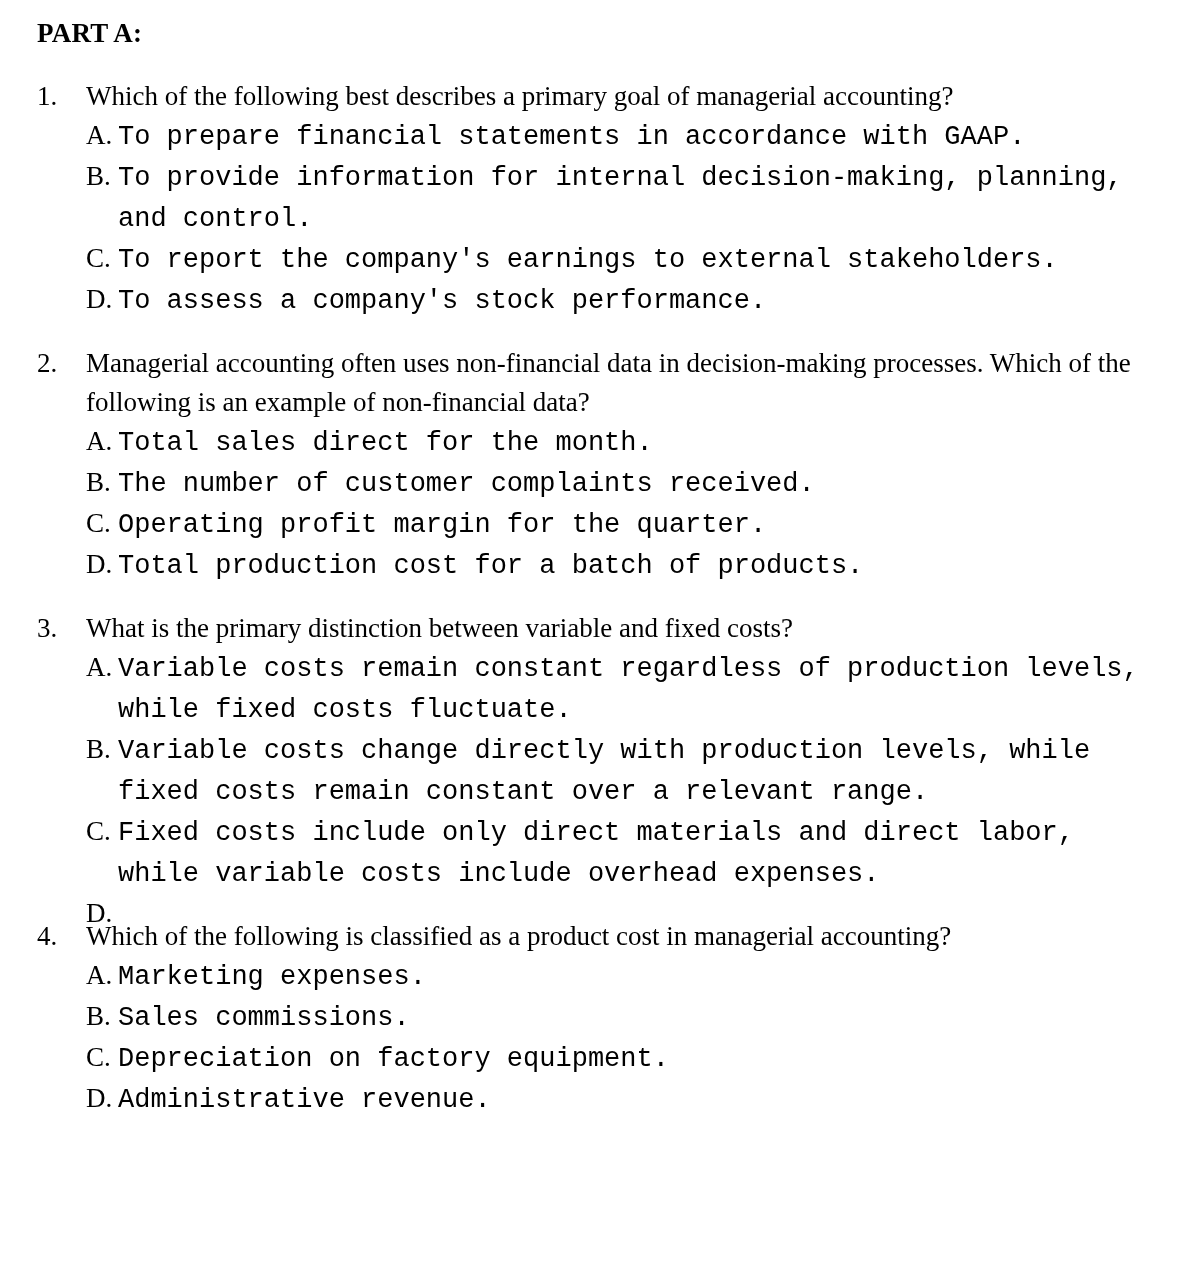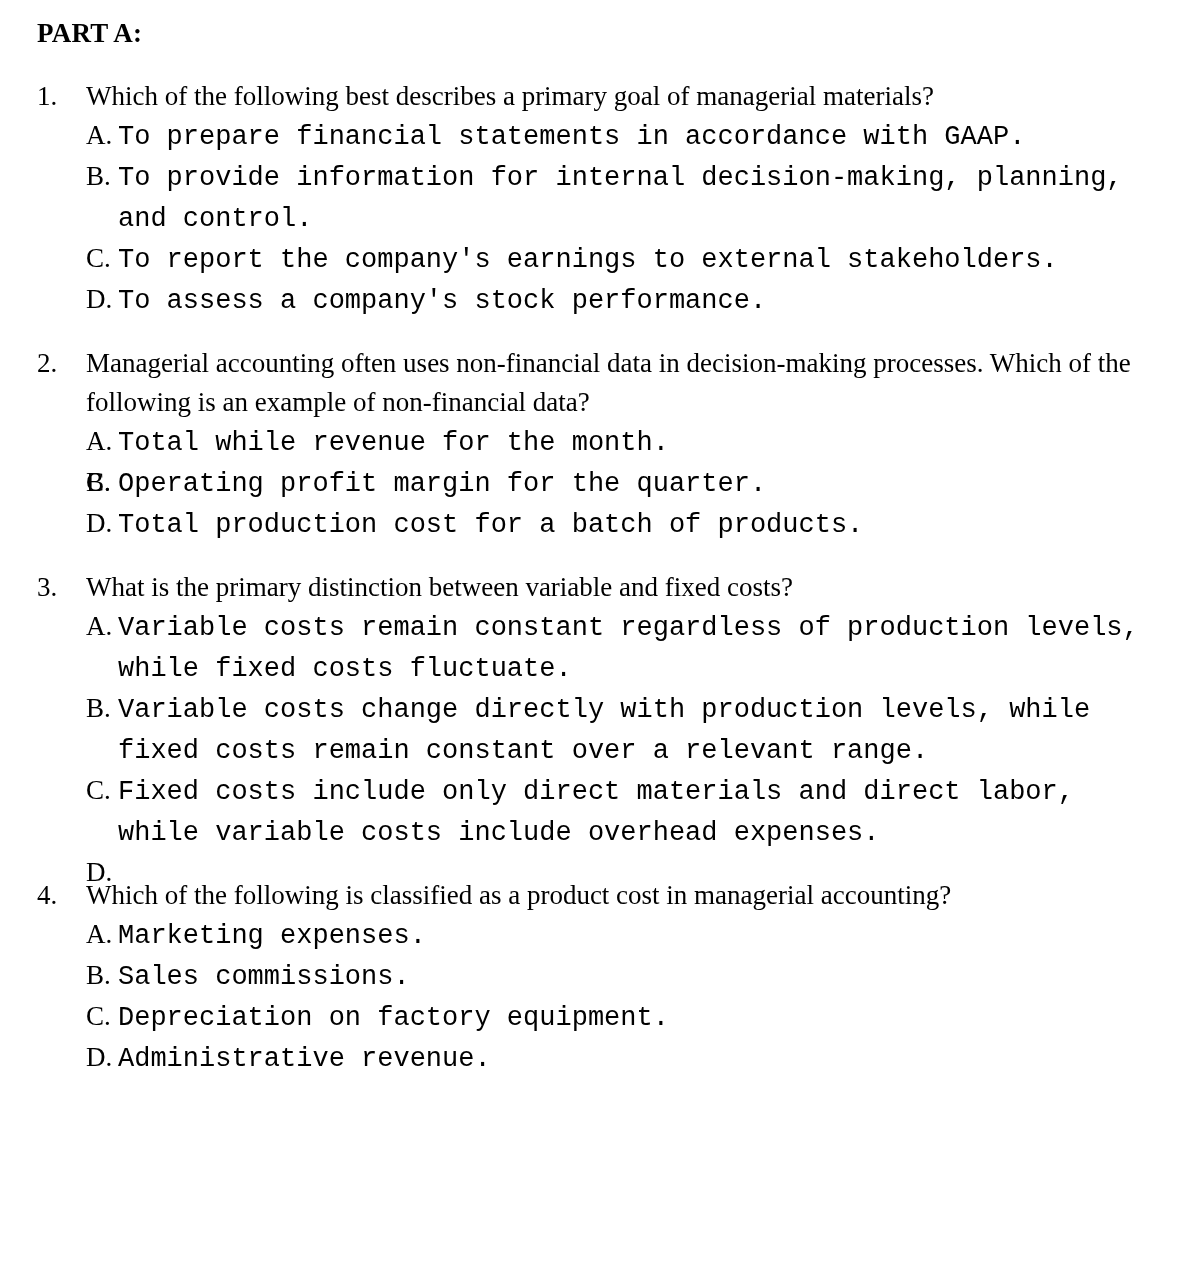--- a/index.html
+++ b/index.html
@@ -85,34 +85,34 @@
 </head>
 <body>
 
 <div class="page">
 
   <h1 class="part-heading">PART A:</h1>
 
   <ol class="question-list">
       <li class="question-block first">
         <span class="q-number">1.</span>
-        <p class="q-stem">Which of the following best describes a primary goal of managerial materials?</p>
+        <p class="q-stem">Which of the following best describes a primary goal of managerial accounting?</p>
         <ul class="options">
           <li class="option"><span class="option-letter">A.</span><span class="option-text">To prepare financial statements in accordance with GAAP.</span></li>
           <li class="option"><span class="option-letter">B.</span><span class="option-text">To provide information for internal decision-making, planning, and control.</span></li>
           <li class="option"><span class="option-letter">C.</span><span class="option-text">To report the company's earnings to external stakeholders.</span></li>
           <li class="option"><span class="option-letter">D.</span><span class="option-text">To assess a company's stock performance.</span></li>
         </ul>
       </li>
       <li class="question-block">
         <span class="q-number">2.</span>
         <p class="q-stem">Managerial accounting often uses non-financial data in decision-making processes. Which of the following is an example of non-financial data?</p>
         <ul class="options">
-          <li class="option"><span class="option-letter">A.</span><span class="option-text">Total while revenue for the month.</span></li>
-          <li class="option"><span class="option-letter">B.</span></li>
+          <li class="option"><span class="option-letter">A.</span><span class="option-text">Total sales direct for the month.</span></li>
+          <li class="option"><span class="option-letter">B.</span><span class="option-text">The number of customer complaints received.</span></li>
           <li class="option"><span class="option-letter">C.</span><span class="option-text">Operating profit margin for the quarter.</span></li>
           <li class="option"><span class="option-letter">D.</span><span class="option-text">Total production cost for a batch of products.</span></li>
         </ul>
       </li>
       <li class="question-block">
         <span class="q-number">3.</span>
         <p class="q-stem">What is the primary distinction between variable and fixed costs?</p>
         <ul class="options">
           <li class="option"><span class="option-letter">A.</span><span class="option-text">Variable costs remain constant regardless of production levels, while fixed costs fluctuate.</span></li>
           <li class="option"><span class="option-letter">B.</span><span class="option-text">Variable costs change directly with production levels, while fixed costs remain constant over a relevant range.</span></li>

